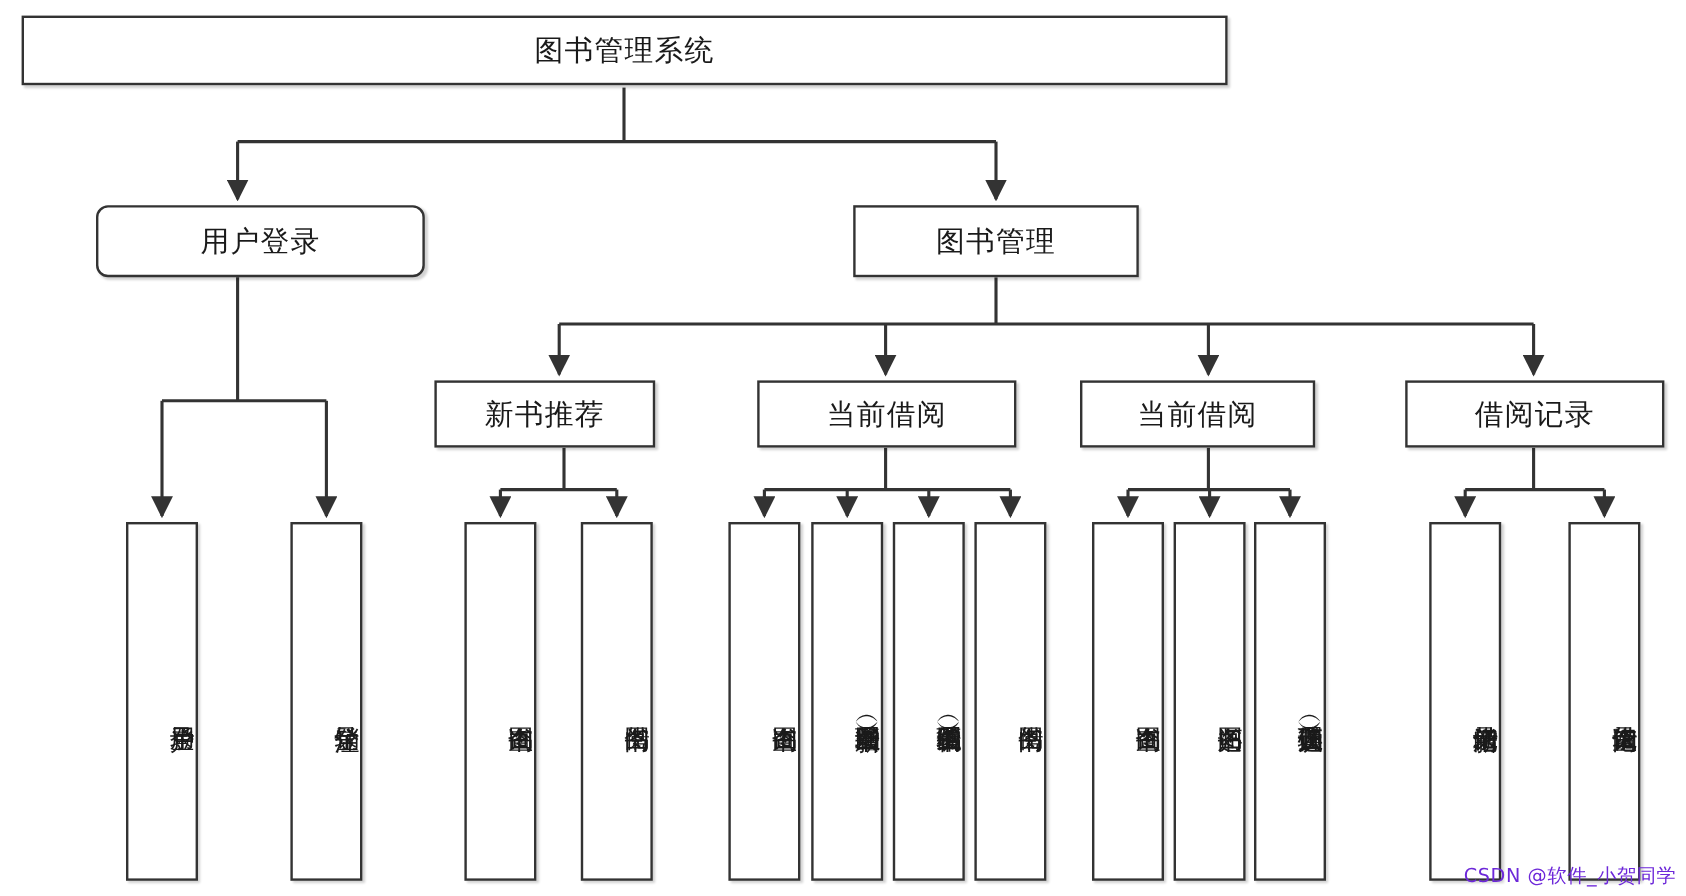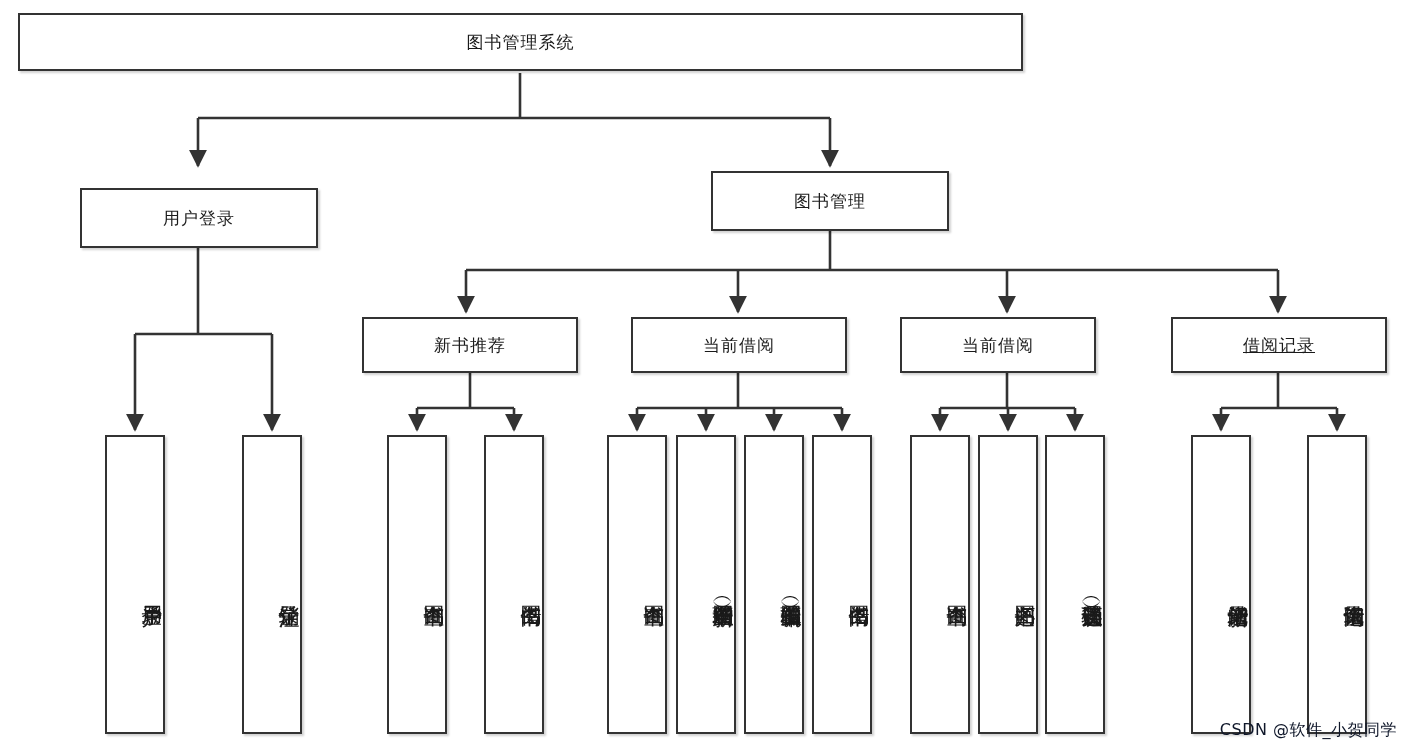--- a/index.html
+++ b/index.html
@@ -29,21 +29,21 @@
     box-sizing: border-box;
     background: #ffffff;
     border: 2px solid #333333;
     box-shadow: 2px 2px 2px rgba(0,0,0,0.18);
     display: flex;
     align-items: center;
     justify-content: center;
     color: #1a1a1a;
   }
   .node.horiz {
-    font-size: 17px;
+    font-size: 24px;
     letter-spacing: 1px;
   }
   .node.vert {
     writing-mode: vertical-rl;
     text-orientation: upright;
     font-size: 21px;
     line-height: 1.06;
     align-items: flex-start;
     justify-content: center;
     padding-top: 8px;
@@ -53,21 +53,21 @@
     writing-mode: vertical-rl;
     text-orientation: upright;
     display: block;
     white-space: nowrap;
   }
   .watermark {
     position: absolute;
     right: 8px;
     bottom: 6px;
     font-size: 16px;
-    color: #0f172a;
+    color: #6d28d9;
     letter-spacing: 0.5px;
     white-space: nowrap;
   }
 </style>
 </head>
 <body>
 
 <div id="canvas">
 
   <svg id="edges" viewBox="0 0 1405 747" xmlns="http://www.w3.org/2000/svg">
@@ -117,37 +117,37 @@
       <path d="M 1221 408 L 1337 408"></path>
       <path d="M 1221 408 L 1221 430" marker-end="url(#arrow)"></path>
       <path d="M 1337 408 L 1337 430" marker-end="url(#arrow)"></path>
     </g>
   </svg>
 
   <div class="node horiz" style="left:18px; top:13px; width:1005px; height:58px;">
     <span>图书管理系统</span>
   </div>
 
-  <div class="node horiz" style="left:80px; top:188px; width:238px; height:60px;">
+  <div class="node horiz" style="left:80px; top:171px; width:274px; height:60px;border-radius:10px;">
     <span>用户登录</span>
   </div>
   <div class="node horiz" style="left:711px; top:171px; width:238px; height:60px;">
     <span>图书管理</span>
   </div>
 
-  <div class="node horiz" style="left:362px; top:317px; width:216px; height:56px;">
+  <div class="node horiz" style="left:362px; top:317px; width:184px; height:56px;">
     <span>新书推荐</span>
   </div>
   <div class="node horiz" style="left:631px; top:317px; width:216px; height:56px;">
     <span>当前借阅</span>
   </div>
   <div class="node horiz" style="left:900px; top:317px; width:196px; height:56px;">
     <span>当前借阅</span>
   </div>
-  <div class="node horiz" style="left:1171px; top:317px; width:216px; height:56px;text-decoration:underline;">
+  <div class="node horiz" style="left:1171px; top:317px; width:216px; height:56px;">
     <span>借阅记录</span>
   </div>
 
   <div class="node vert" style="left:105px; top:435px; width:60px; height:299px;">
     <span class="vtext">用户登录</span>
   </div>
   <div class="node vert" style="left:242px; top:435px; width:60px; height:299px;">
     <span class="vtext">注销登录</span>
   </div>
 

